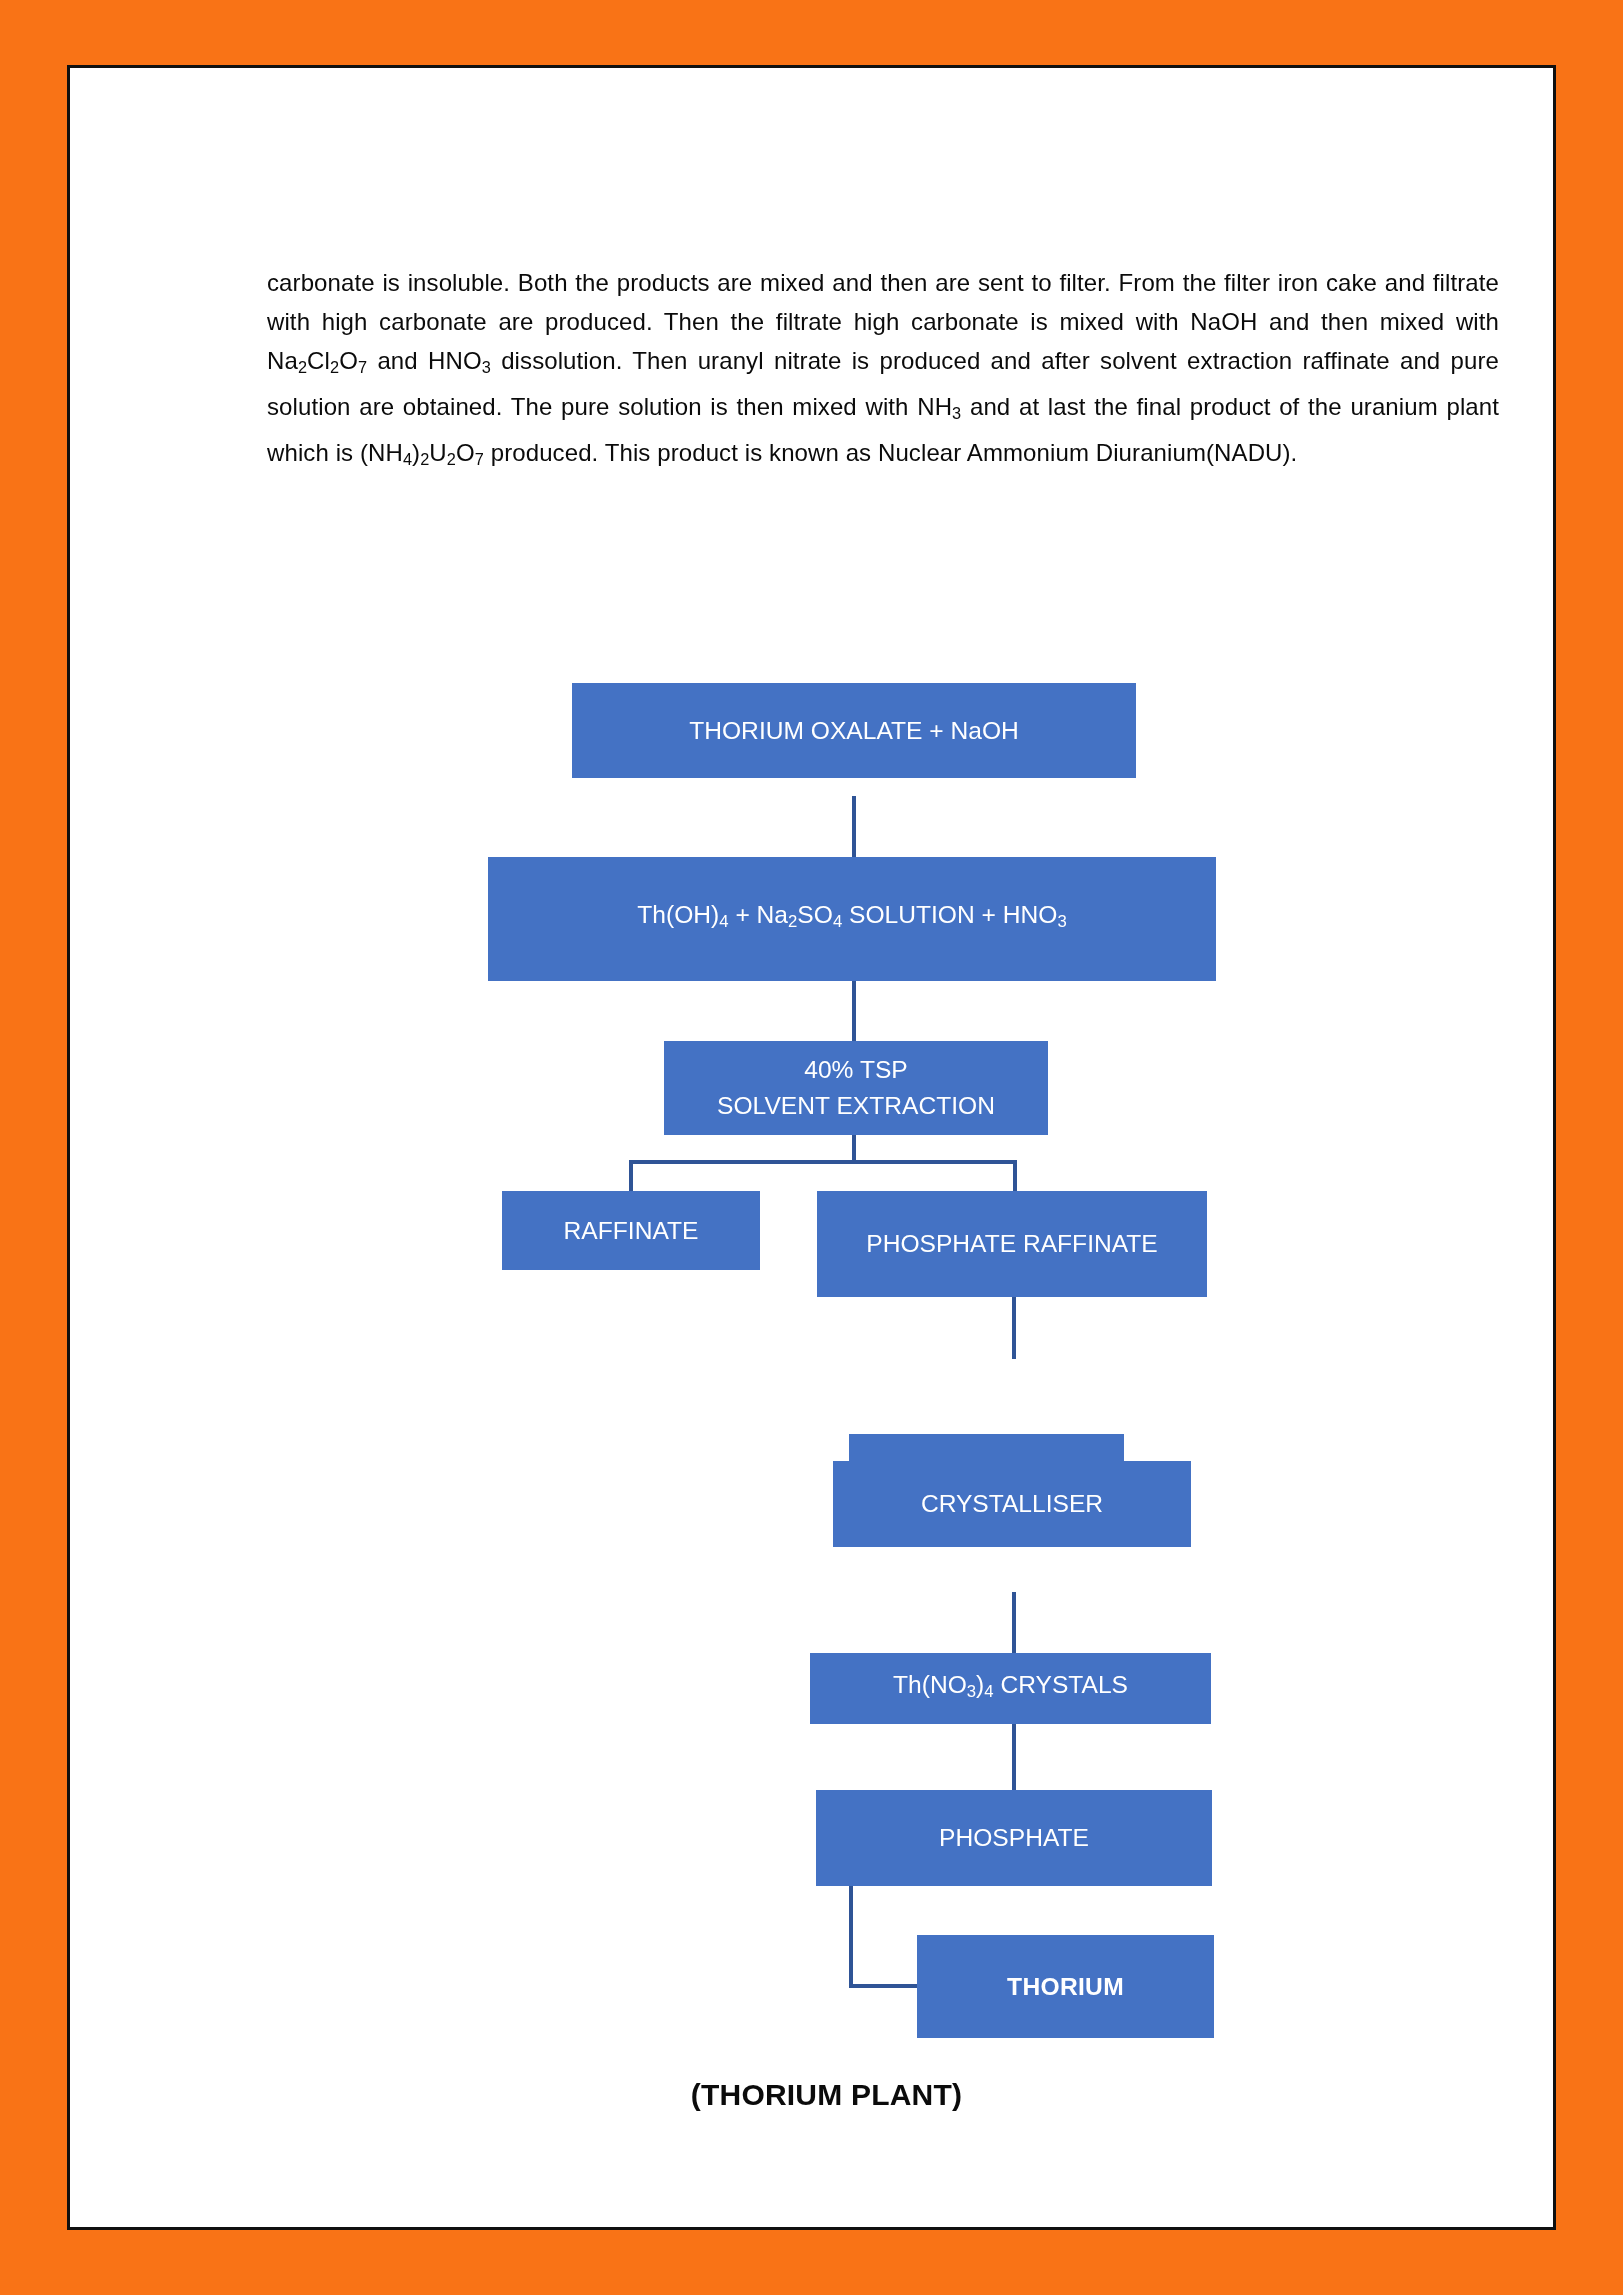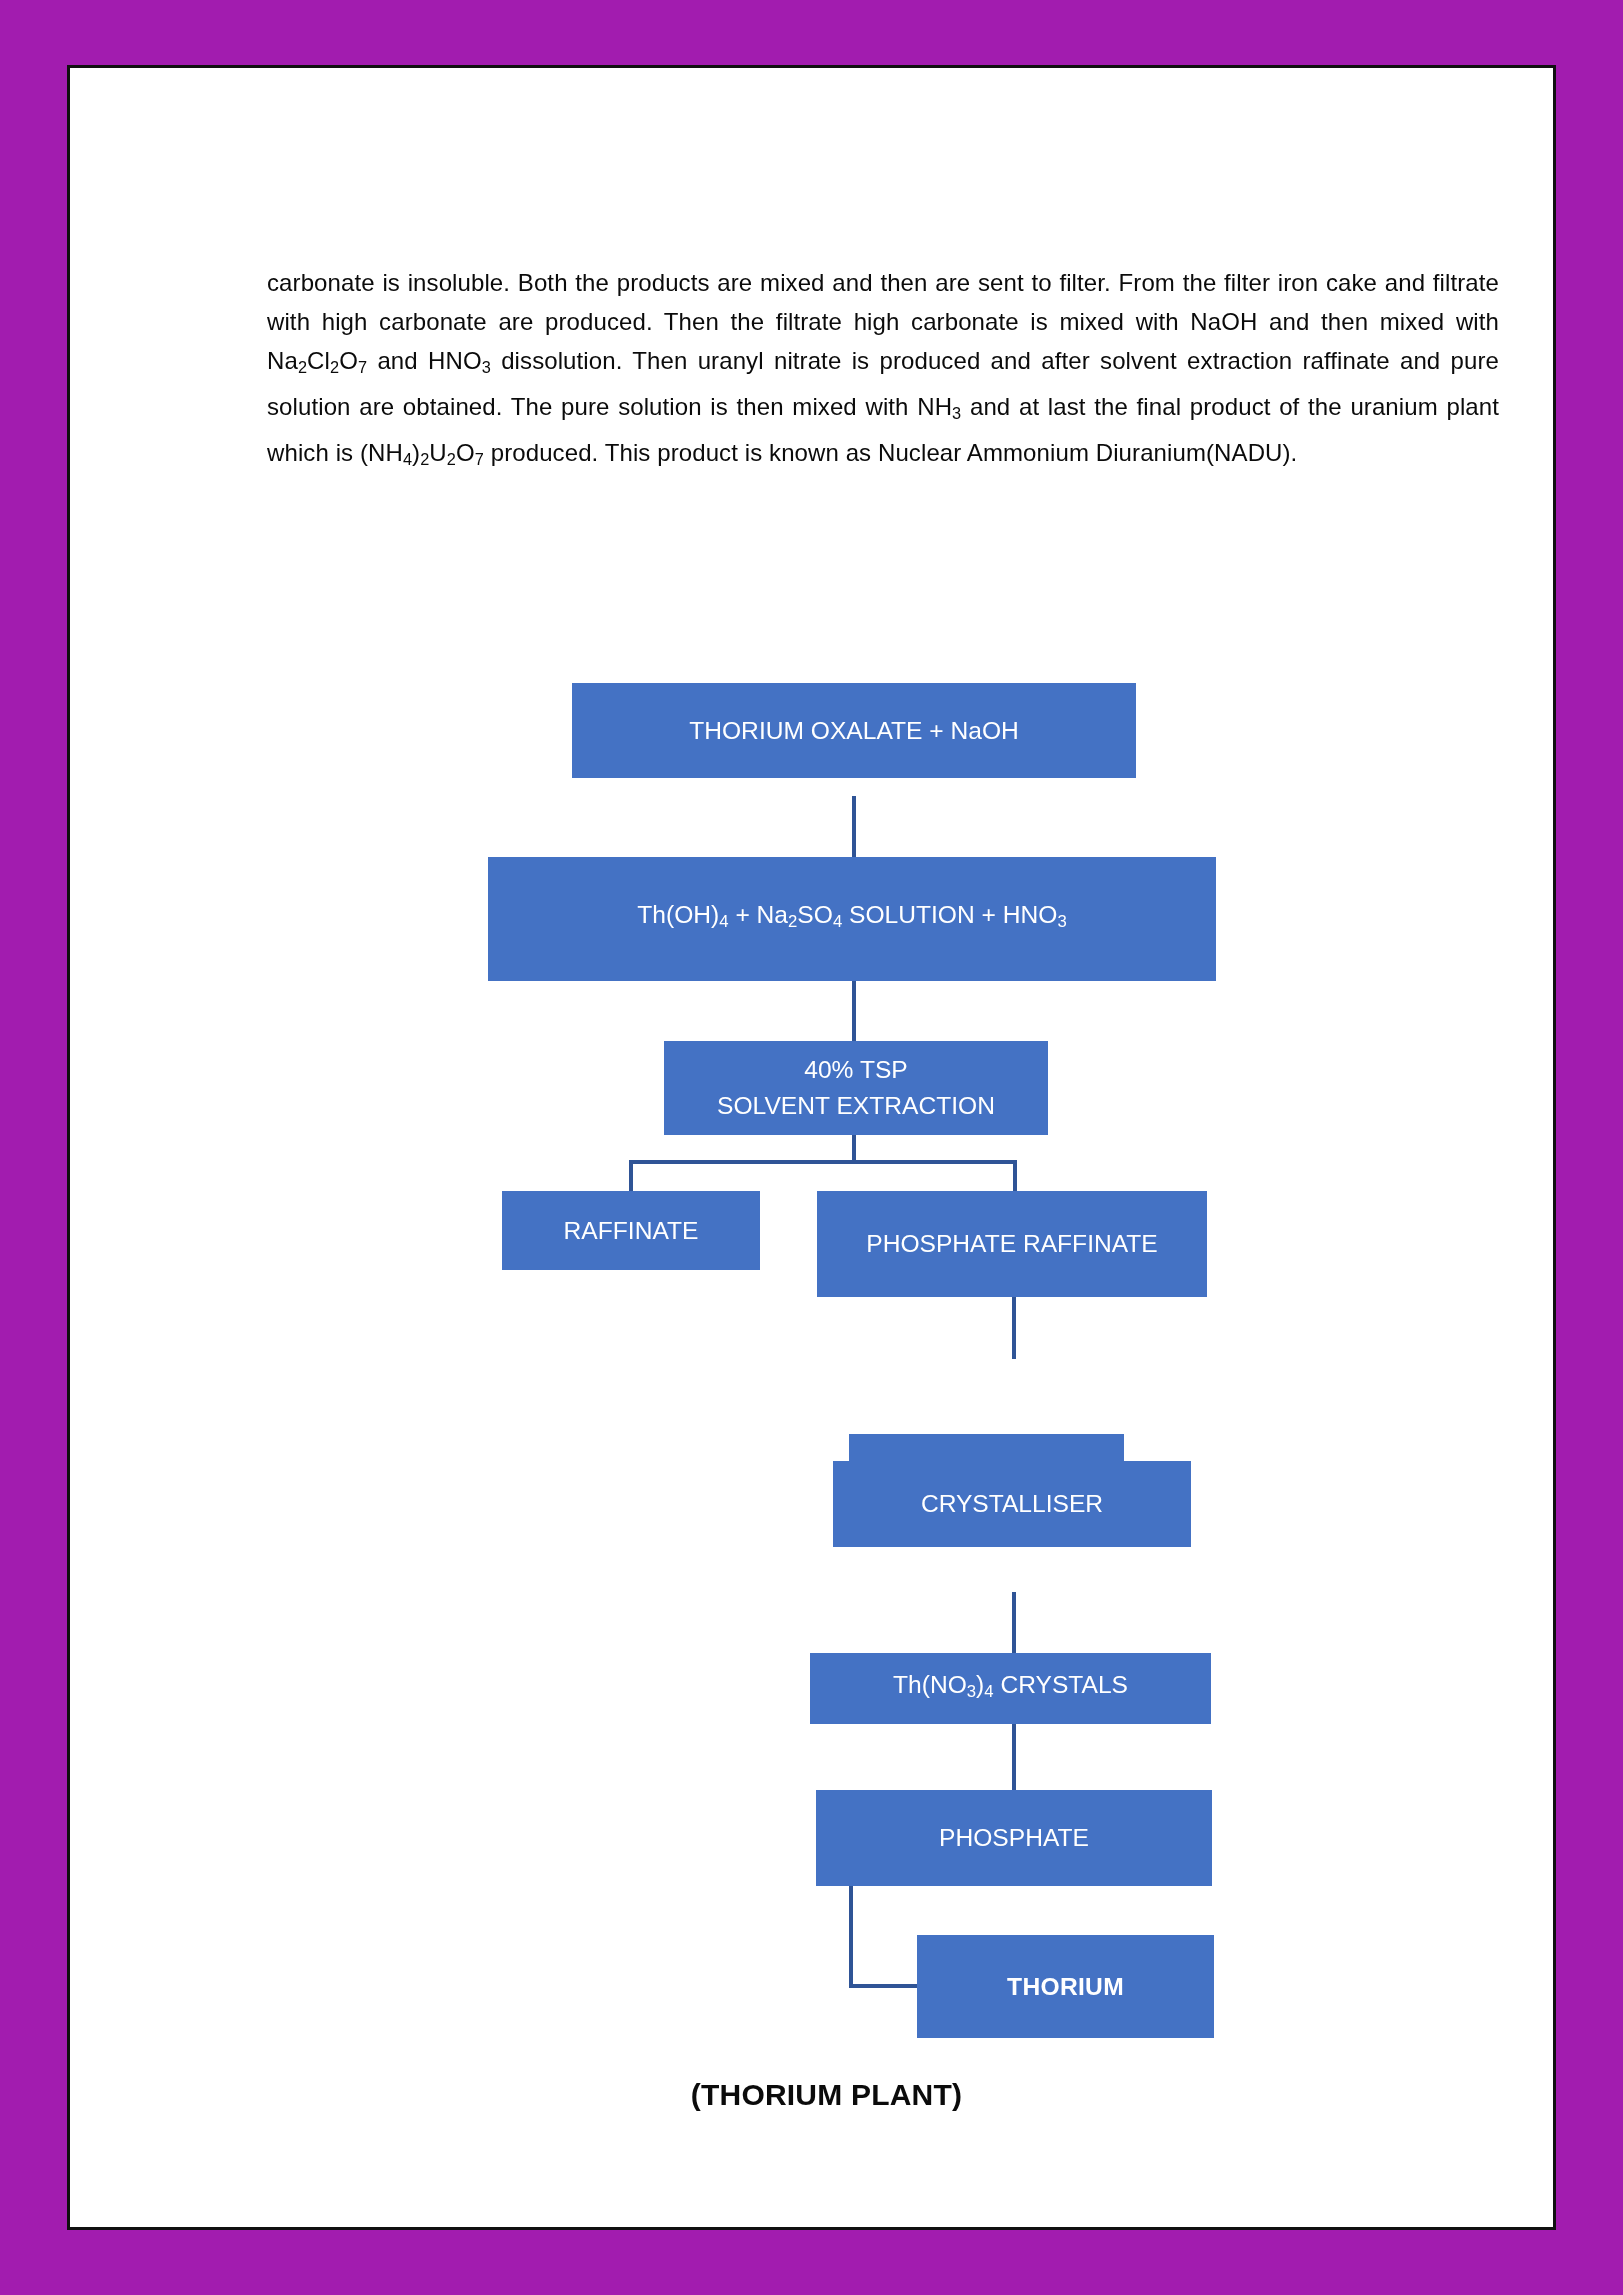--- a/index.html
+++ b/index.html
@@ -11,21 +11,21 @@
     width: 1623px;
     height: 2295px;
     font-family: "Liberation Sans", sans-serif;
     -webkit-font-smoothing: antialiased;
   }
   #page {
     position: absolute;
     left: 0; top: 0;
     width: 1623px;
     height: 2295px;
-    background: #a21caf;
+    background: #f97316;
     overflow: hidden;
   }
   #page-frame {
     position: absolute;
     left: 67px;
     top: 65px;
     width: 1489px;
     height: 2165px;
     border: 3.2px solid #101010;
     box-sizing: border-box;

